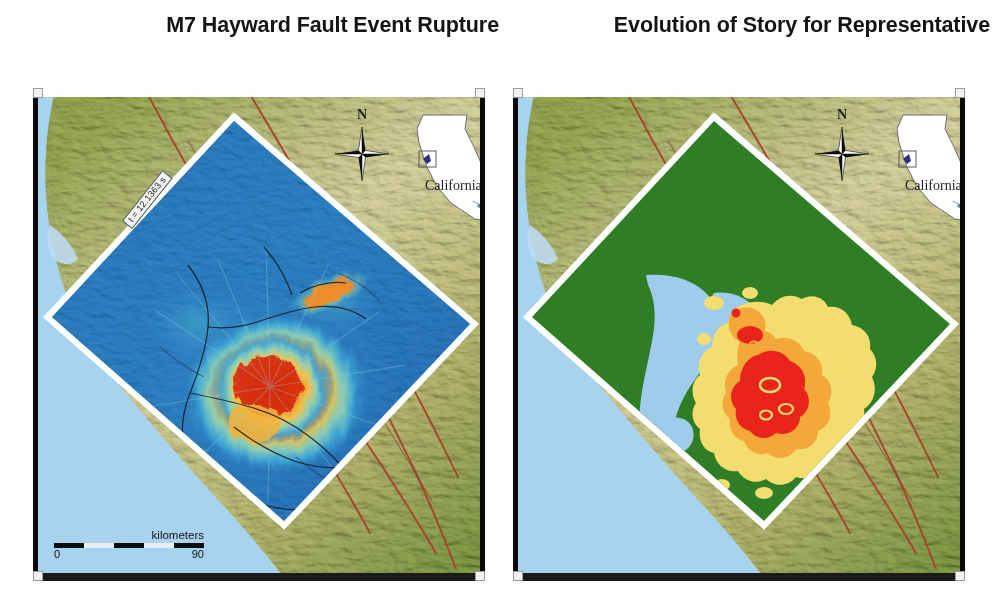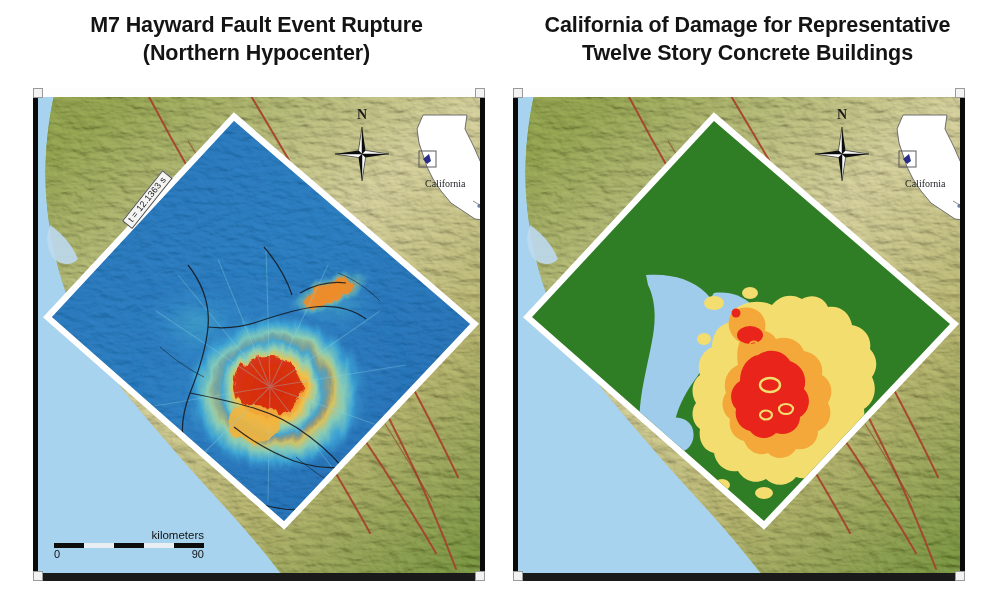--- a/index.html
+++ b/index.html
@@ -19,21 +19,21 @@
   .figure {
     position: absolute;
     inset: 0;
     background: #ffffff;
   }
 
   
   .title {
     position: absolute;
     top: 12px;
-    text-align: center;
+    text-align: right;
     font-weight: bold;
     font-size: 21.5px;
     line-height: 1.30;
     color: #141414;
     letter-spacing: -0.1px;
   }
   .title .line { display: block; white-space: nowrap; }
   #title-left  { left: 14px;  width: 485px; }
   #title-right { left: 505px; width: 485px; }
 
@@ -126,21 +126,21 @@
   .inset {
     position: absolute;
     z-index: 30;
     width: 112px; height: 115px;
   }
   #inset-left  { left: 355px; top: 14px; }
   #inset-right { left: 355px; top: 14px; }
   .inset .ca-label {
     position: absolute;
     left: 32px; top: 67px;
-    font-size: 10px;
+    font-size: 14px;
     color: #23252b;
     font-family: "Liberation Serif", serif;
     white-space: nowrap;
   }
 
   
   .scalebar {
     position: absolute;
     z-index: 32;
     left: 16px;
@@ -192,26 +192,24 @@
     line-height: 1.05;
   }
 </style>
 </head>
 <body>
 
 <div class="figure">
 
   <div class="title" id="title-left">
     <span class="line">M7 Hayward Fault Event Rupture</span>
-    <span class="line">(Northern Hypocenter)</span>
   </div>
 
   <div class="title" id="title-right">
-    <span class="line">California of Damage for Representative</span>
-    <span class="line">Twelve Story Concrete Buildings</span>
+    <span class="line">Evolution of Story for Representative</span>
   </div>
 
   <div class="panel" id="panel-left">
 
     <div class="panel-topstrip"></div>
     <div class="panel-botstrip"></div>
     <div class="panel-leftstrip"></div>
     <div class="panel-rightstrip"></div>
     <div class="panel-chrome"></div>
     <div class="panel-chrome tr"></div>

